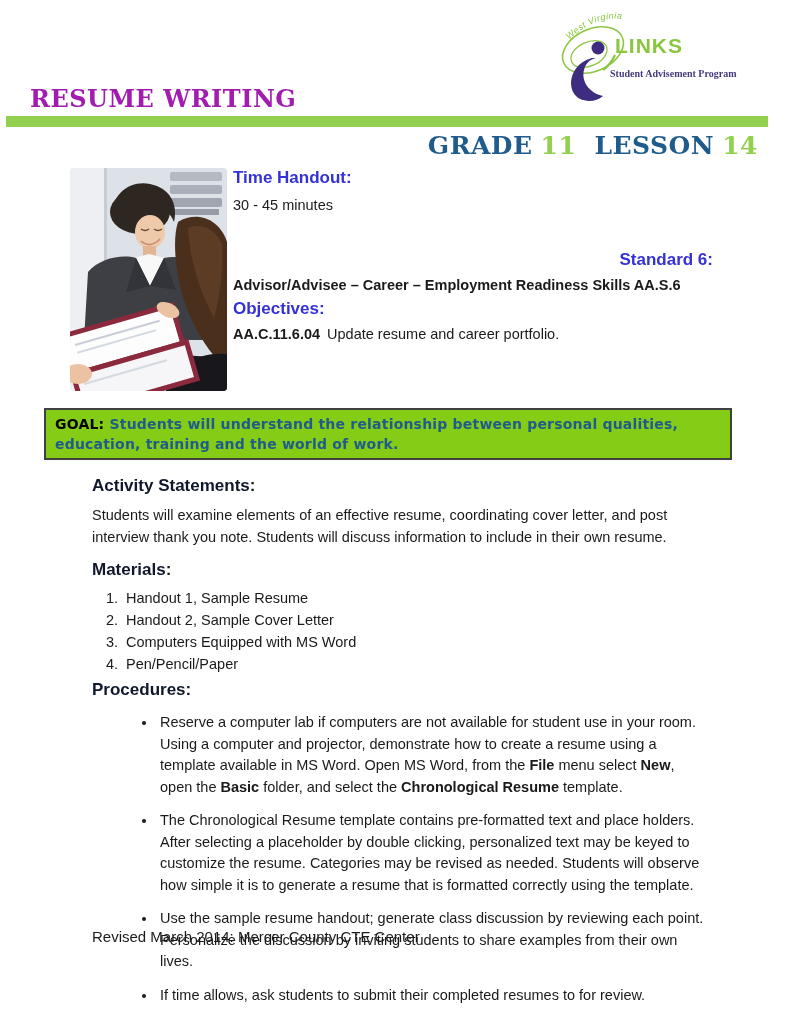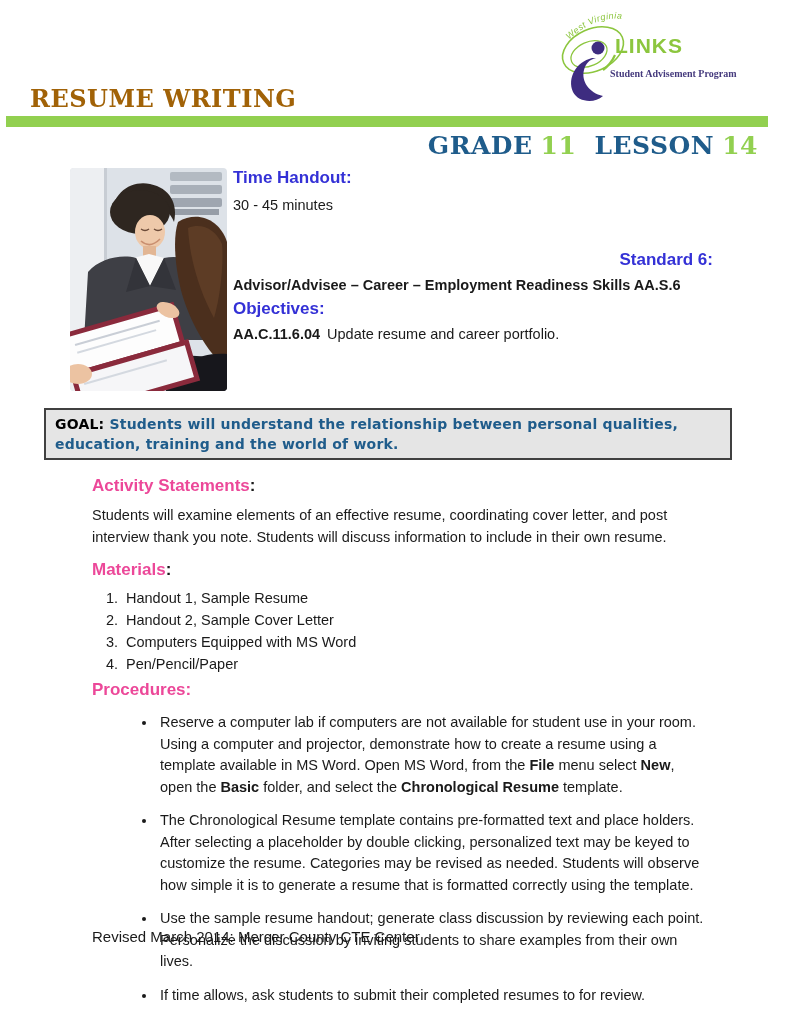--- a/index.html
+++ b/index.html
@@ -7,21 +7,21 @@
     position:relative; width:791px; height:1024px; background:#ffffff;
     font-family:"Liberation Sans", sans-serif; color:#1a1a1a; overflow:hidden;
     margin:0 auto;
   }
 
   
   .logo { position:absolute; top:8px; left:553px; width:192px; height:108px; }
   .page-title {
     position:absolute; top:84px; left:30px; margin:0;
     font-family:"DejaVu Serif", serif; font-weight:bold; font-size:24px;
-    letter-spacing:0.5px; color:#a16207; white-space:nowrap;
+    letter-spacing:0.5px; color:#a21caf; white-space:nowrap;
   }
   .green-bar { position:absolute; top:116px; left:6px; width:762px; height:11px; background:#92D050; }
   .grade-line {
     position:absolute; top:131px; right:33px; margin:0;
     font-family:"DejaVu Serif", serif; font-weight:bold; font-size:25px;
     letter-spacing:0.5px; white-space:nowrap;text-align:right;
   }
   .grade-line .blue { color:#1F5C8B; }
   .grade-line .green { color:#92D050; margin-left:8px; }
   .grade-line .lesson-word { margin-left:18px; }
@@ -37,32 +37,32 @@
   .h-std    { margin-top:34px;text-align:right; }
   .p-bold   { margin-top:5px !important; font-weight:bold; }
   .h-obj    { margin-top:3px; }
   .obj-line { margin-top:5px !important; }
   .obj-code { font-weight:bold; }
   .obj-text { margin-left:7px; }
 
   
   .goal-box {
     position:absolute; top:408px; left:44px; width:688px; box-sizing:border-box;
-    background:#e5e5e5; border:2px solid #404040; padding:4px 9px;
+    background:#84cc16; border:2px solid #404040; padding:4px 9px;
     font-family:"DejaVu Sans", sans-serif; font-weight:bold; font-size:14px;
     line-height:20px; color:#1F5C8B; letter-spacing:0.2px;
   }
   .goal-label { color:#000000; }
 
   
   .section { position:absolute; left:92px; width:628px; }
   .sec-activity   { top:476px; }
   .sec-materials  { top:560px; }
   .sec-procedures { top:680px; }
-  .section-h { margin:0; font-size:17px; font-weight:bold; color:#ec4899; display:inline; }
+  .section-h { margin:0; font-size:17px; font-weight:bold; color:#0f172a; display:inline; }
   .section-colon { font-weight:bold; font-size:17px; color:#1a1a1a; }
   .section p { margin:8px 0 0; font-size:14.5px; line-height:22px; }
 
   .materials-list { margin:7px 0 0; padding-left:30px; font-size:14.5px; line-height:22px; }
   .materials-list li { padding-left:4px; }
 
   .procedure-list { margin:8px 0 0; padding-left:53px; font-size:14.5px; line-height:21.5px; }
   .procedure-list li { padding-left:3px; margin:12px; }
 
   .footer { position:absolute; top:928px; left:92px; margin:0; font-size:15px; color:#1a1a1a; }

